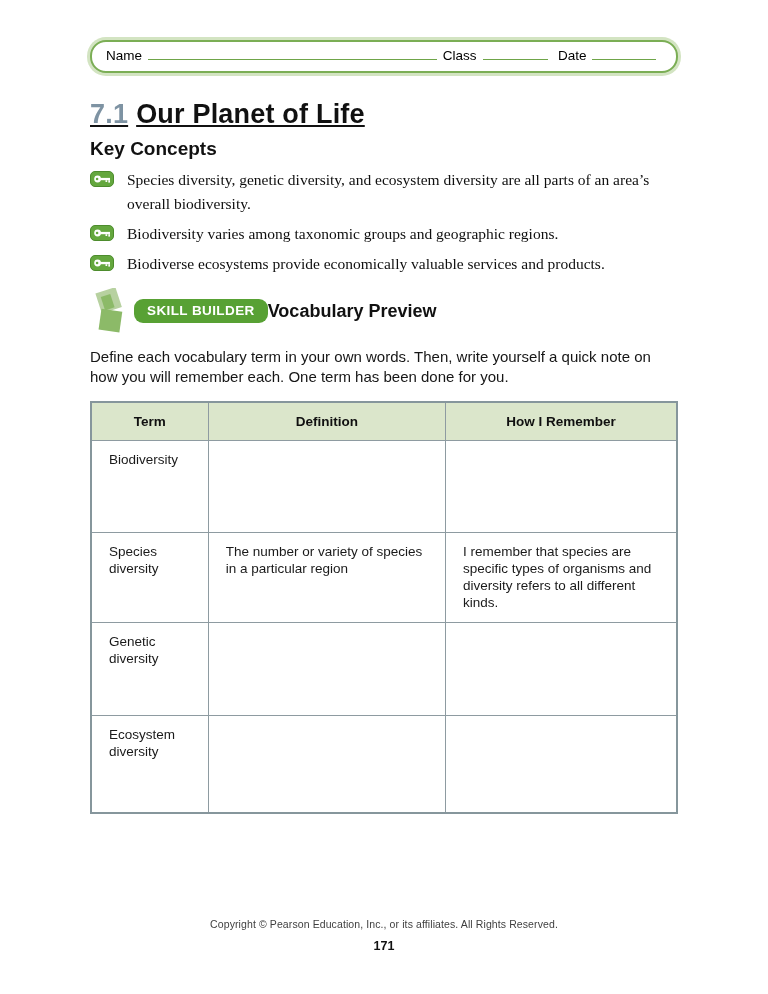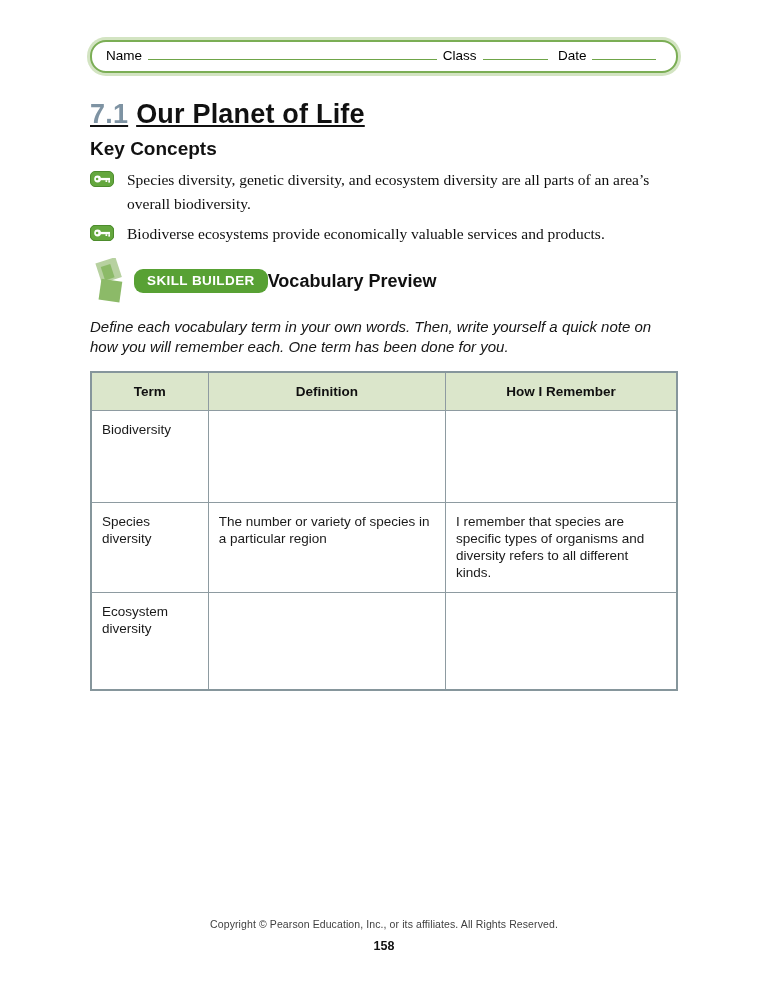--- a/index.html
+++ b/index.html
@@ -57,21 +57,20 @@
     letter-spacing: 0.4px;
     padding: 4px 13px 5px 13px;
     border-radius: 9px;
     white-space: nowrap;
   }
   .skill-title { font-size: 18px; font-weight: bold; }
 
   
   .instructions {
     margin-top: 13px;
-    font-style: italic;
     font-size: 15px;
     line-height: 20px;
     max-width: 565px;
     color: #161616;
   }
 
   
   .vocab-table {
     margin-top: 14px;
     width: 588px;
@@ -82,21 +81,21 @@
   .vocab-table th, .vocab-table td { border: 1.5px solid #8e9ba1; }
   .vocab-table th {
     background: #dbe6cb;
     font-weight: bold;
     text-align: center;
     height: 38px;
     color: #101010;
   }
   .vocab-table td {
     vertical-align: top;
-    padding: 10px 10px;
+    padding: 10px 17px;
     line-height: 17px;
     background: #ffffff;
     color: #1a1a1a;
   }
   .col-term { width: 20%; }
   .col-def { width: 40.5%; }
   .col-rem { width: 39.5%; }
   .row-1 td { height: 92px; }
   .row-2 td { height: 90px; }
   .row-3 td { height: 93px; }
@@ -147,20 +146,21 @@
         <span class="key-icon">
           <svg width="24" height="16" viewBox="0 0 24 16">
             <rect x="0.5" y="0.5" width="23" height="15" rx="4.5" fill="#64a73e" stroke="#4d8c2d" stroke-width="1"></rect>
             <circle cx="7.6" cy="8" r="3.4" fill="#ffffff"></circle>
             <circle cx="7.1" cy="8" r="1.3" fill="#64a73e"></circle>
             <rect x="10.5" y="6.9" width="9.5" height="2.3" fill="#ffffff"></rect>
             <rect x="15.5" y="9.2" width="1.7" height="1.8" fill="#ffffff"></rect>
             <rect x="18.3" y="9.2" width="1.7" height="2.4" fill="#ffffff"></rect>
           </svg>
         </span>
+        <span>Biodiversity varies among taxonomic groups and geographic regions.</span>
       </li>
       <li class="kc-item">
         <span class="key-icon">
           <svg width="24" height="16" viewBox="0 0 24 16">
             <rect x="0.5" y="0.5" width="23" height="15" rx="4.5" fill="#64a73e" stroke="#4d8c2d" stroke-width="1"></rect>
             <circle cx="7.6" cy="8" r="3.4" fill="#ffffff"></circle>
             <circle cx="7.1" cy="8" r="1.3" fill="#64a73e"></circle>
             <rect x="10.5" y="6.9" width="9.5" height="2.3" fill="#ffffff"></rect>
             <rect x="15.5" y="9.2" width="1.7" height="1.8" fill="#ffffff"></rect>
             <rect x="18.3" y="9.2" width="1.7" height="2.4" fill="#ffffff"></rect>
@@ -201,27 +201,32 @@
         <tr class="row-1">
           <td class="term-cell">Biodiversity</td>
           <td></td>
           <td></td>
         </tr>
         <tr class="row-2">
           <td class="term-cell">Species diversity</td>
           <td>The number or variety of species in a particular region</td>
           <td>I remember that species are specific types of organisms and diversity refers to all different kinds.</td>
         </tr>
+        <tr class="row-3">
+          <td class="term-cell">Genetic diversity</td>
+          <td></td>
+          <td></td>
+        </tr>
         <tr class="row-4">
           <td class="term-cell">Ecosystem diversity</td>
           <td></td>
           <td></td>
         </tr>
       </tbody>
     </table>
 
   </div>
 
   <div class="footer">
     <div class="copyright">Copyright © Pearson Education, Inc., or its affiliates. All Rights Reserved.</div>
-    <div class="page-number">158</div>
+    <div class="page-number">171</div>
   </div>
 </div>
 
 </body></html>

